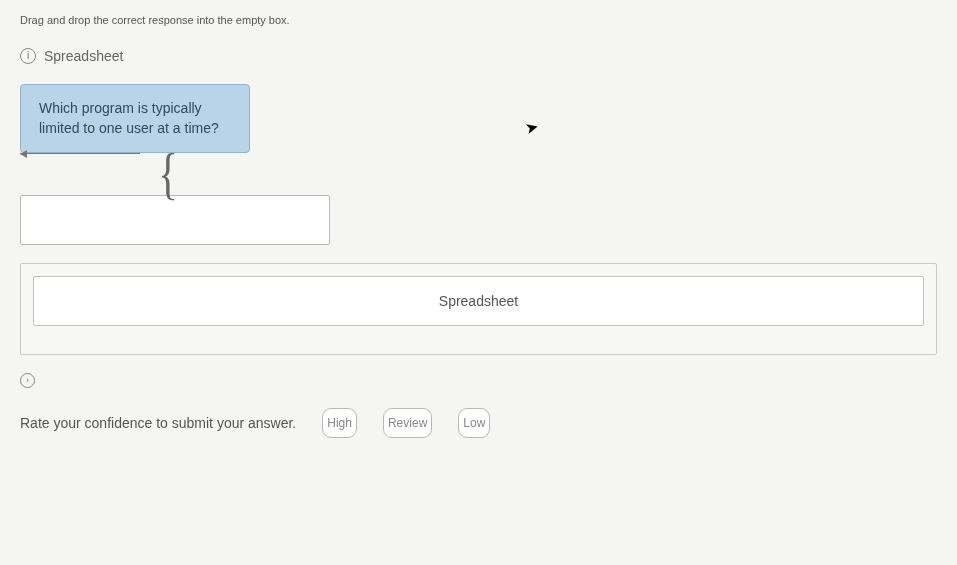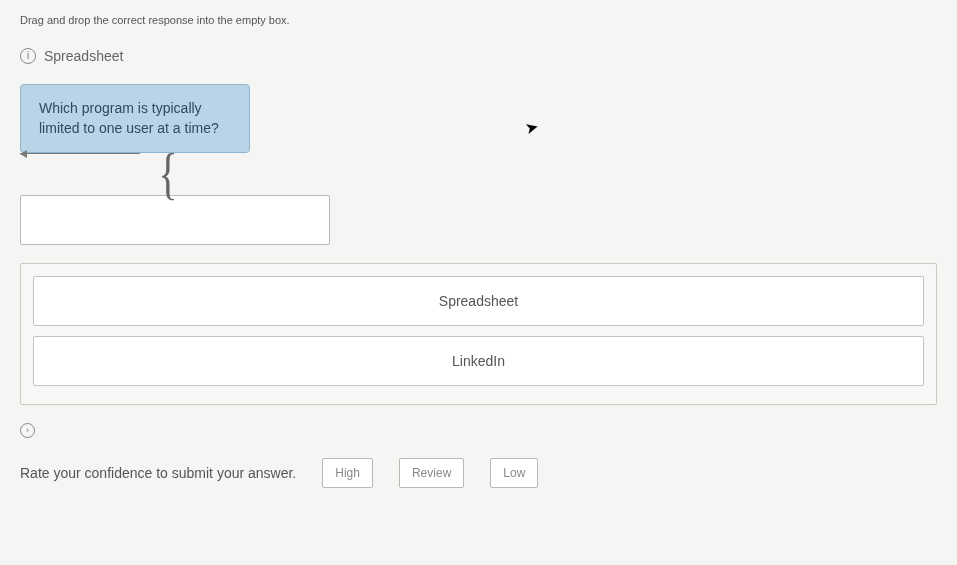--- a/index.html
+++ b/index.html
@@ -132,24 +132,24 @@
     .confidence-row {
       display: flex;
       align-items: center;
       gap: 26px;
       font-size: 14px;
       color: #555;
     }
     .conf-btn {
       border: 1px solid #b8b8b4;
       background: #fff;
-      padding: 7px 12px;
+      padding: 7px 4px;
       font-size: 12px;
       color: #888;
-      border-radius: 2px;
+      border-radius: 9px;
       cursor: pointer;
     }
     .cursor-arrow {
       position: absolute;
       left: 525px;
       top: 118px;
       font-size: 16px;
       color: #000;
       transform: rotate(-15deg);
     }
@@ -171,21 +171,20 @@
   </div>
   <div class="brace">{</div>
   <div class="drop-target"></div>
 </div>
 
 <div class="options-panel">
   <div class="options-row">
     <div class="option-tile">Spreadsheet</div>
   </div>
   <div class="options-row">
-    <div class="option-tile">LinkedIn</div>
   </div>
 </div>
 
 <div class="help-row">
   <span class="chevron-icon">›</span>
 </div>
 
 <div class="confidence-row">
   <span>Rate your confidence to submit your answer.</span>
   <button class="conf-btn">High</button>

